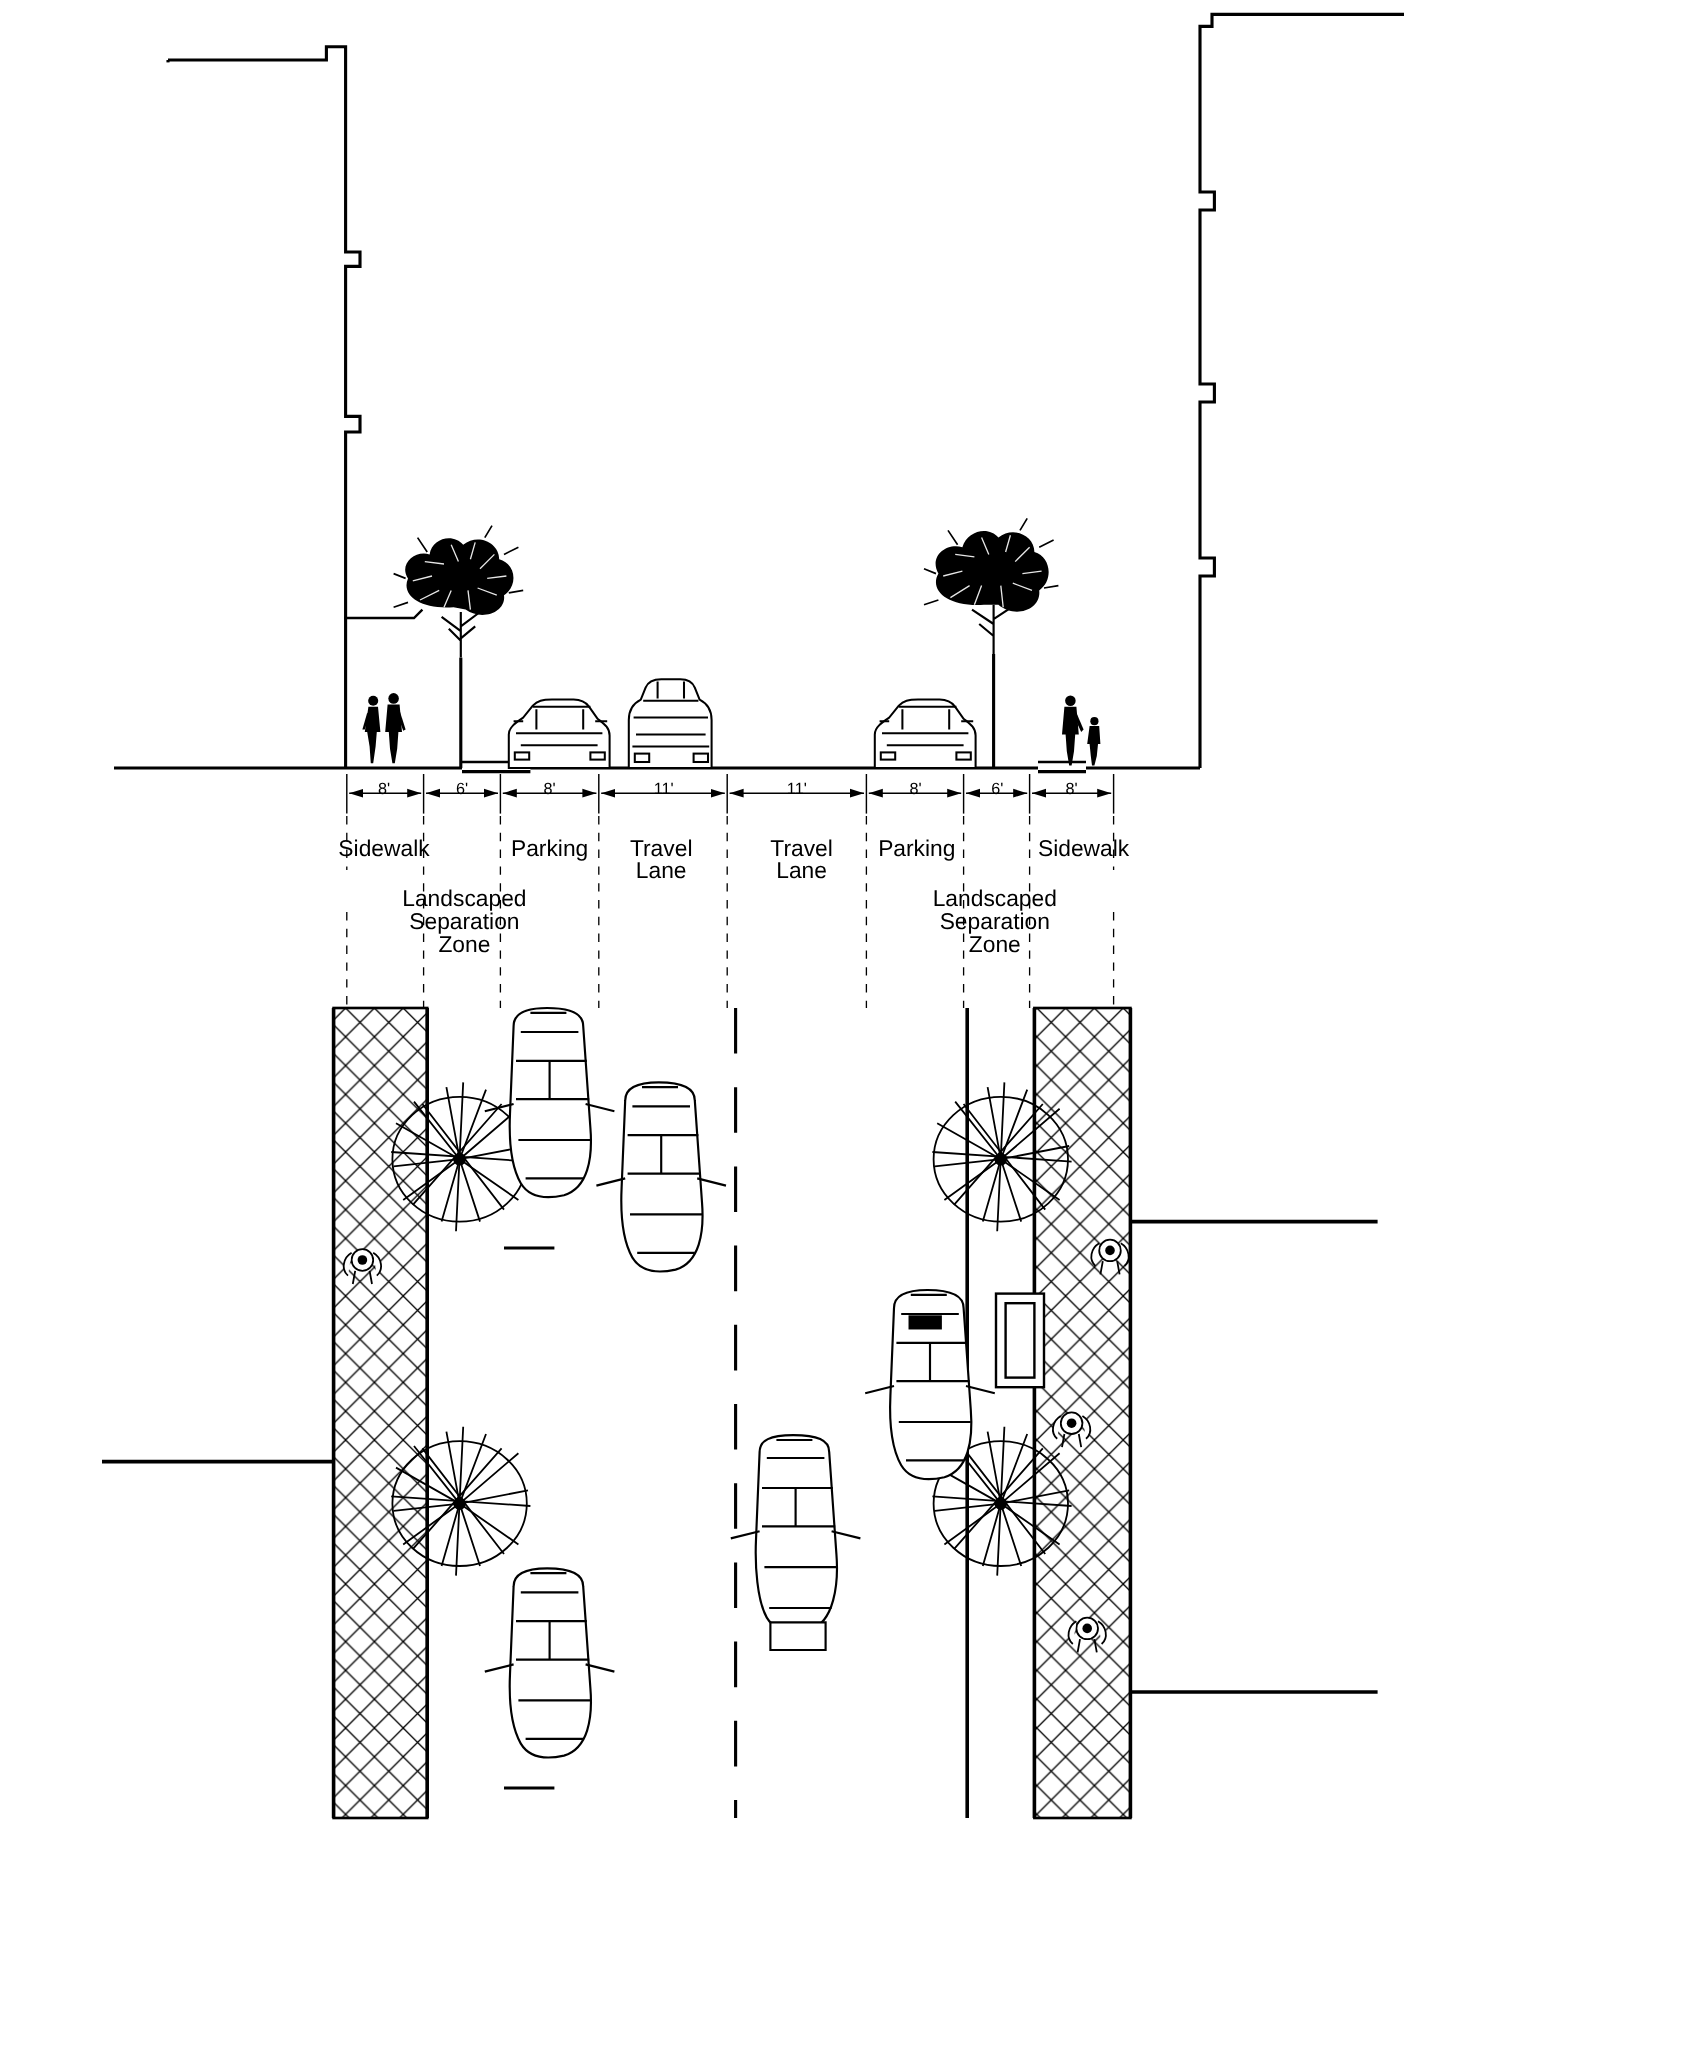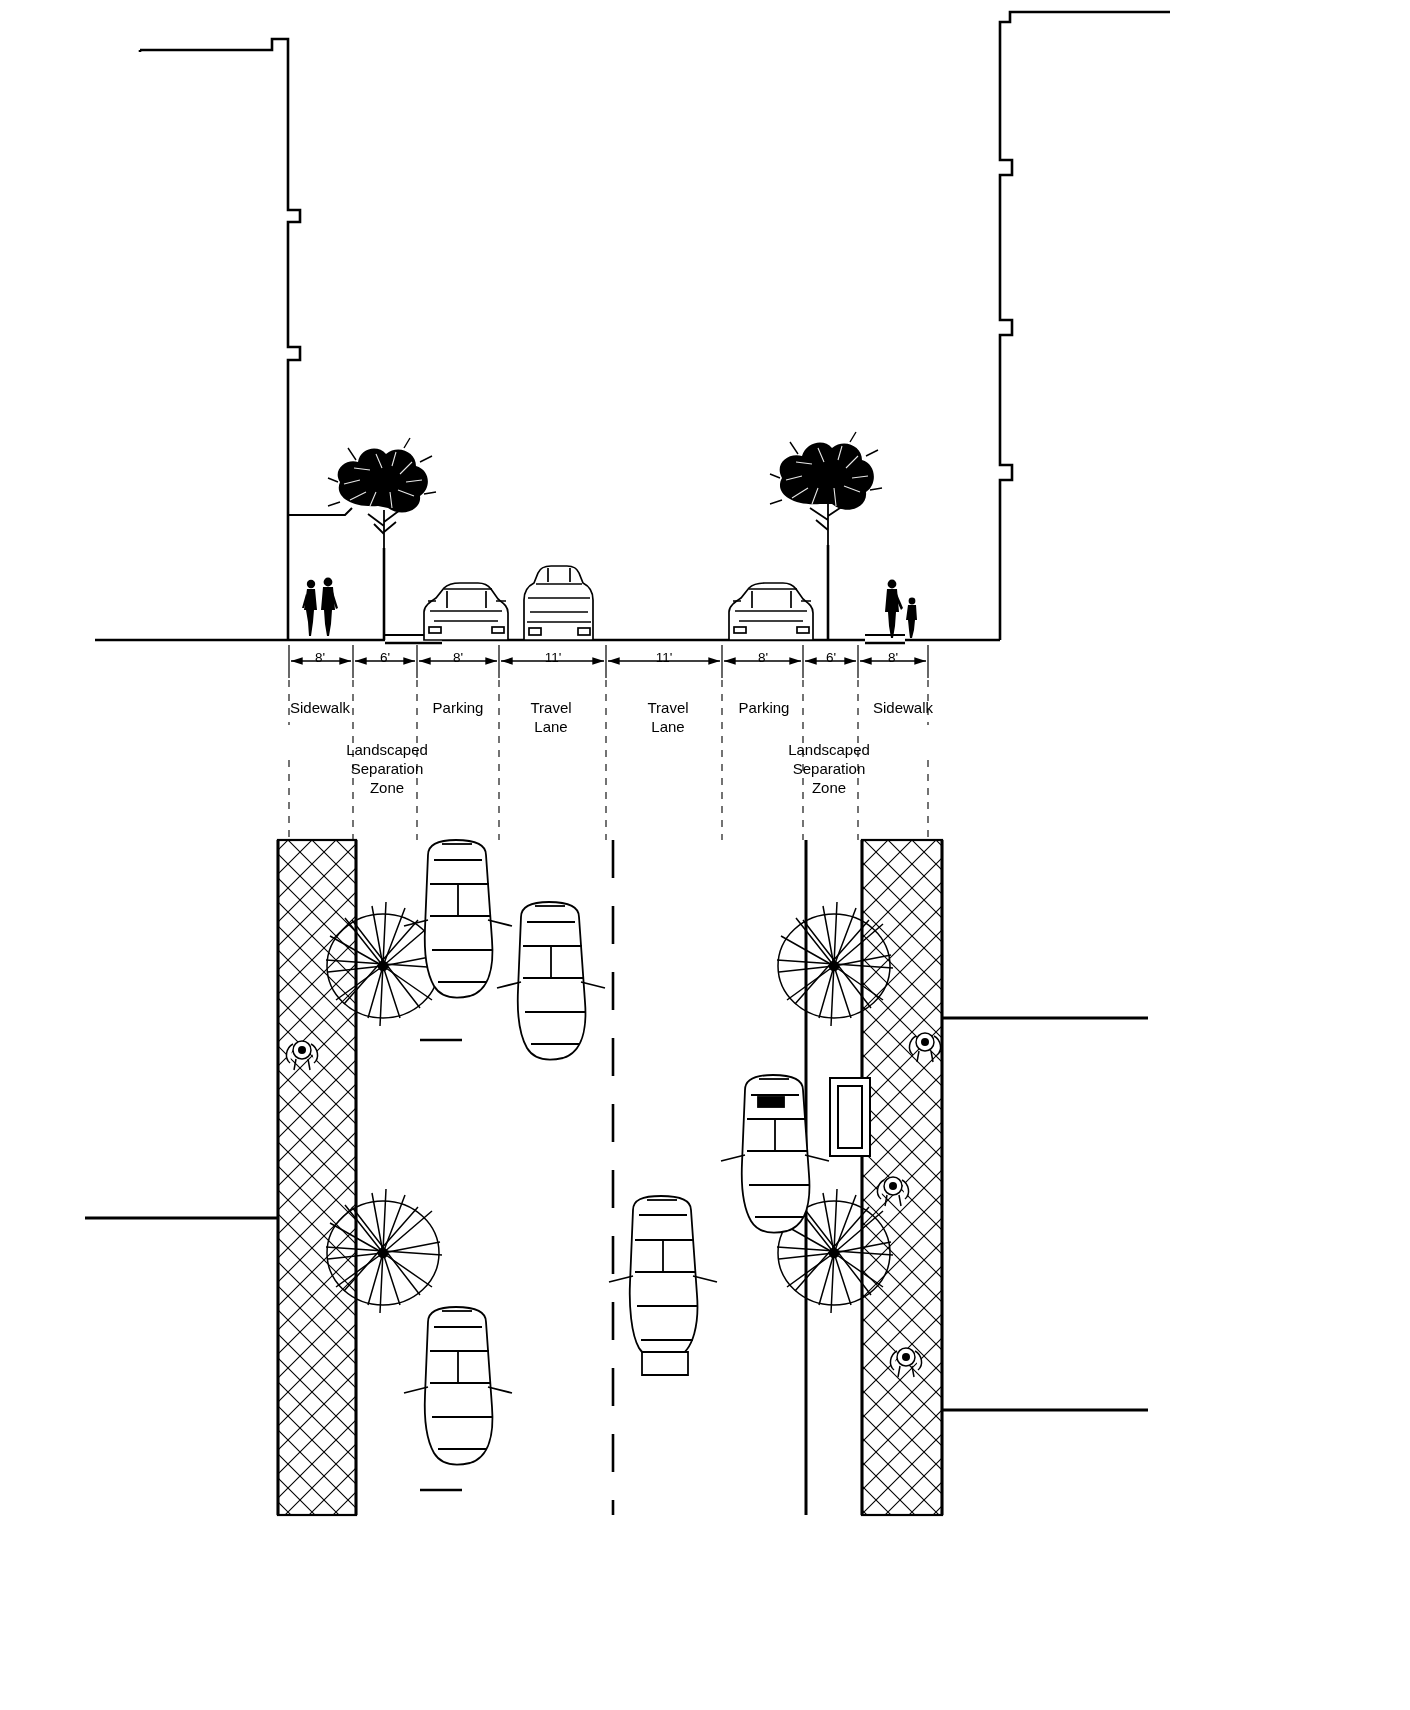--- a/index.html
+++ b/index.html
@@ -22,21 +22,21 @@
     height: 1710px;
   }
   svg.drawing {
     position: absolute;
     left: 0; top: 0;
     width: 1410px;
     height: 1710px;
   }
   .lbl {
     position: absolute;
-    font-size: 15px;
+    font-size: 19px;
     line-height: 19px;
     text-align: center;
     color: #000;
     white-space: pre-line;
   }
   .dim-lbl {
     position: absolute;
     font-size: 13.5px;
     text-align: center;
     color: #000;

